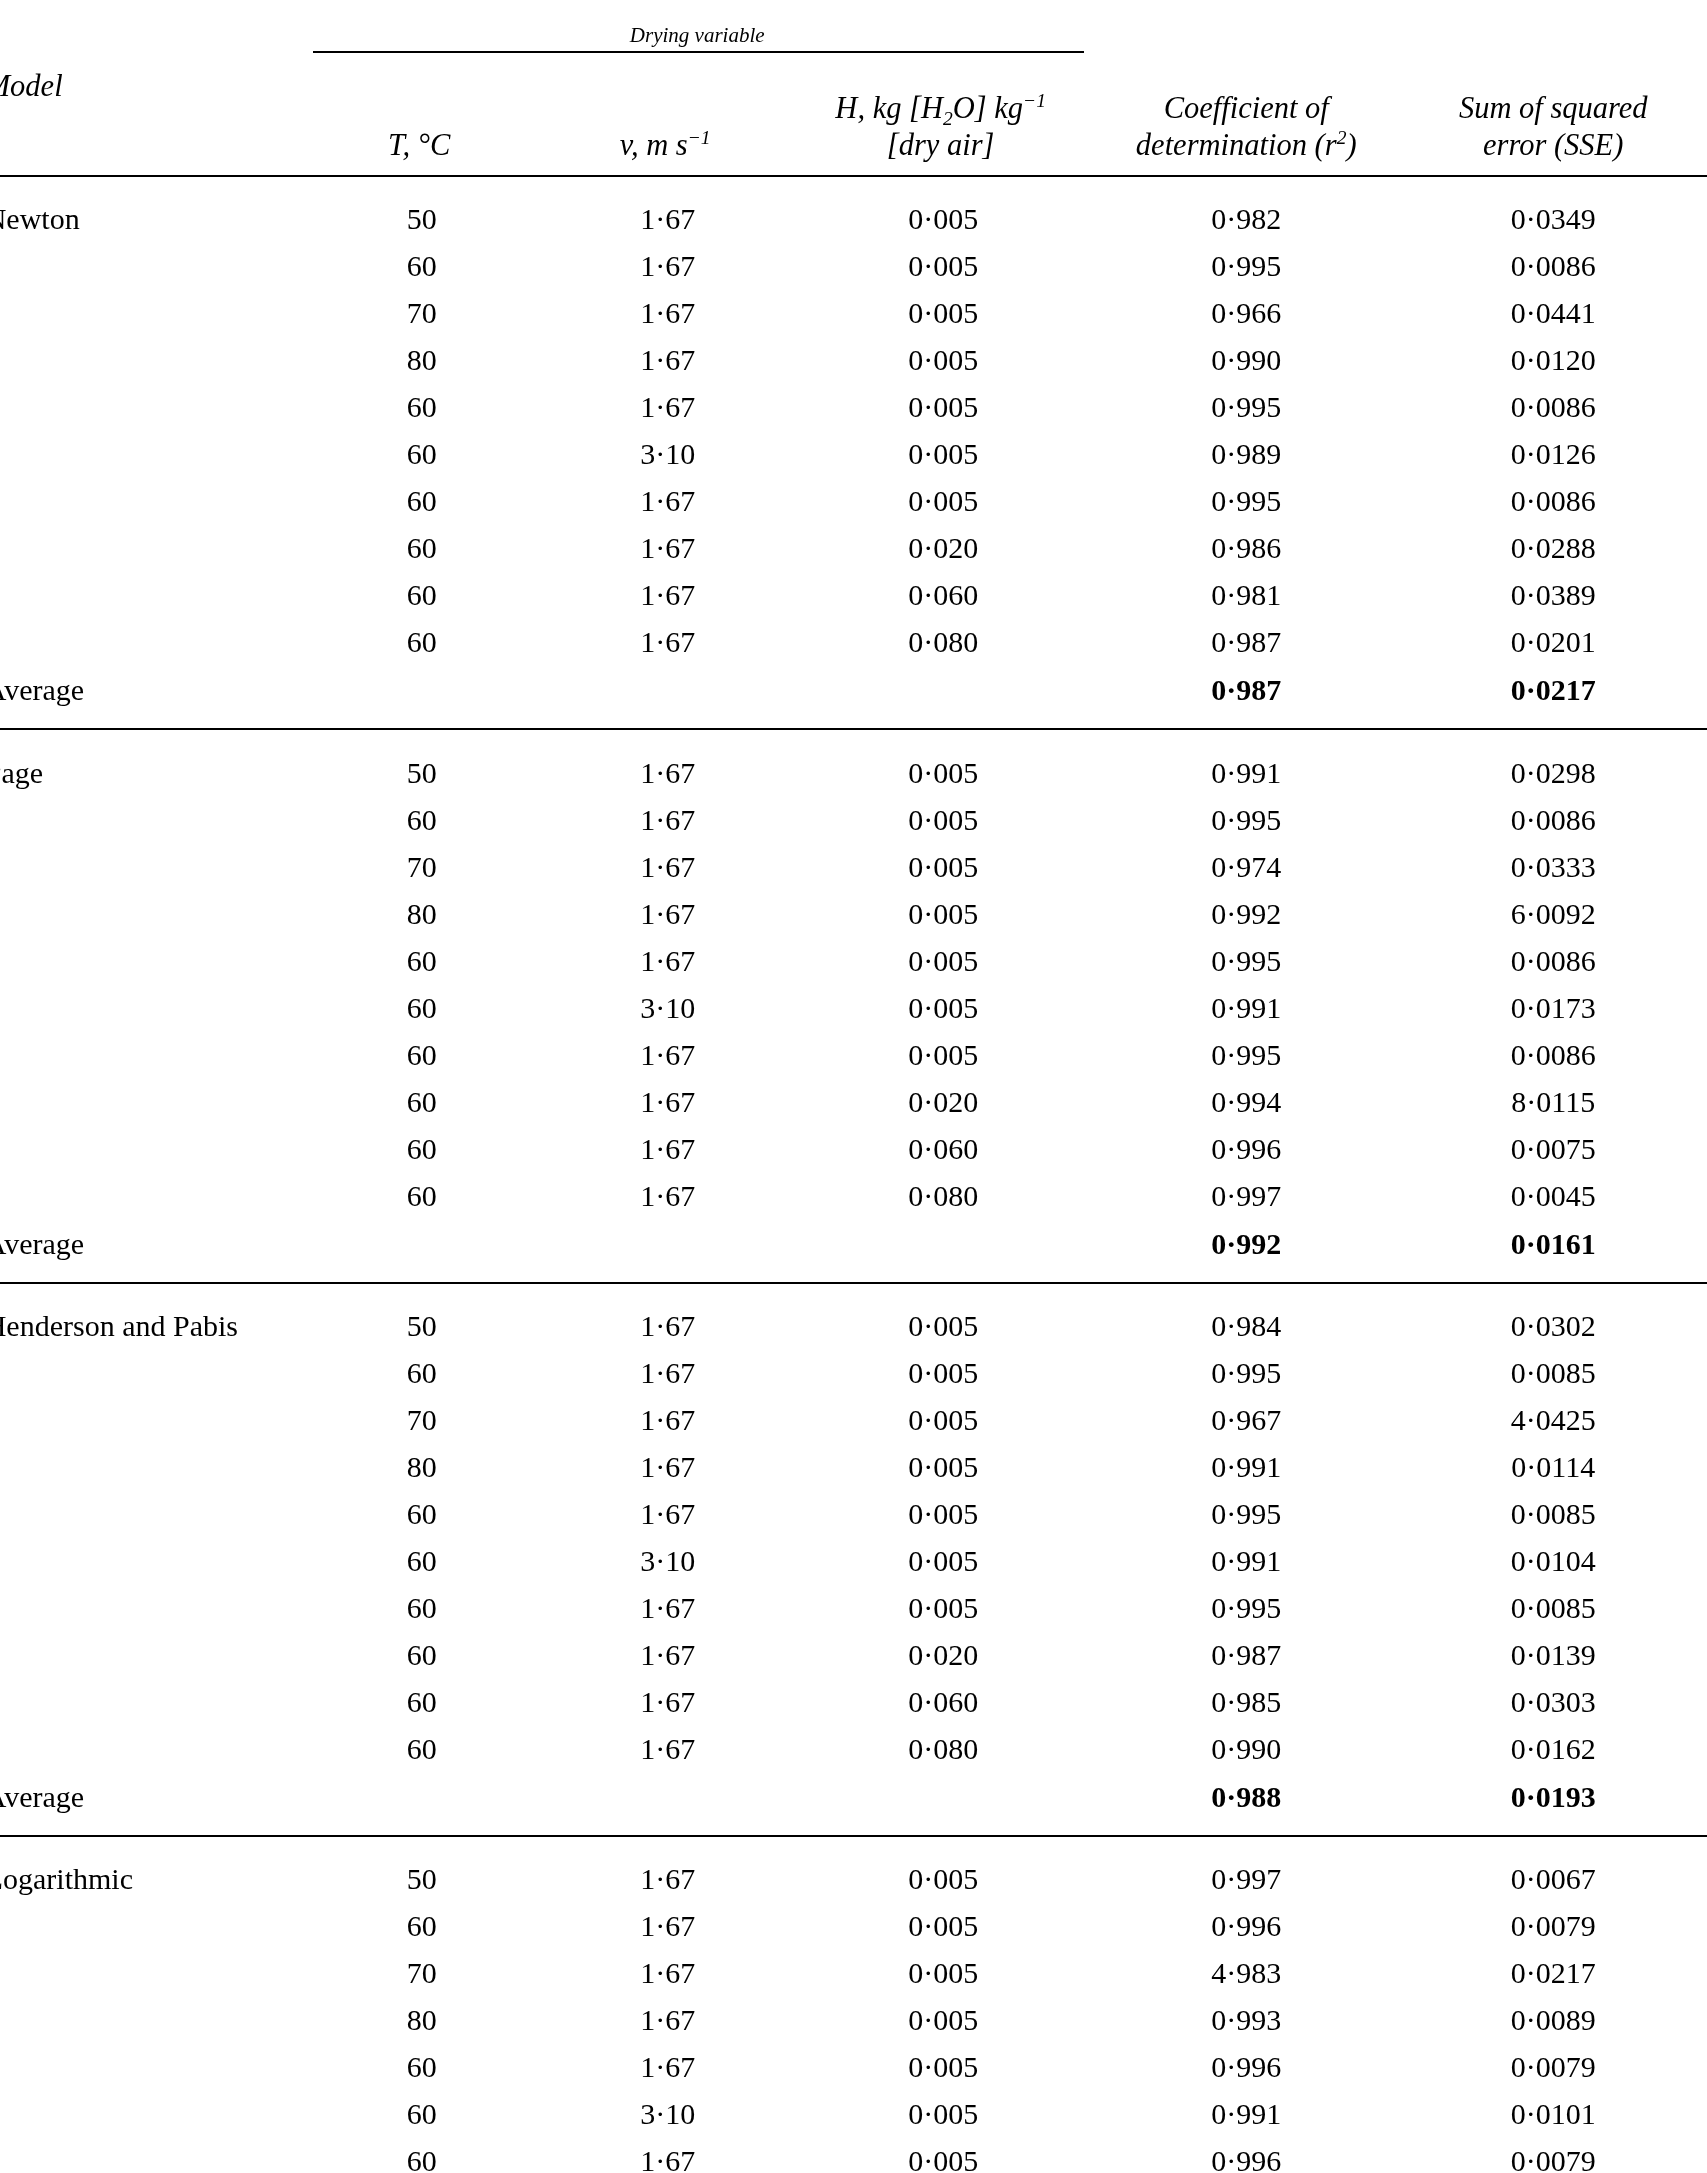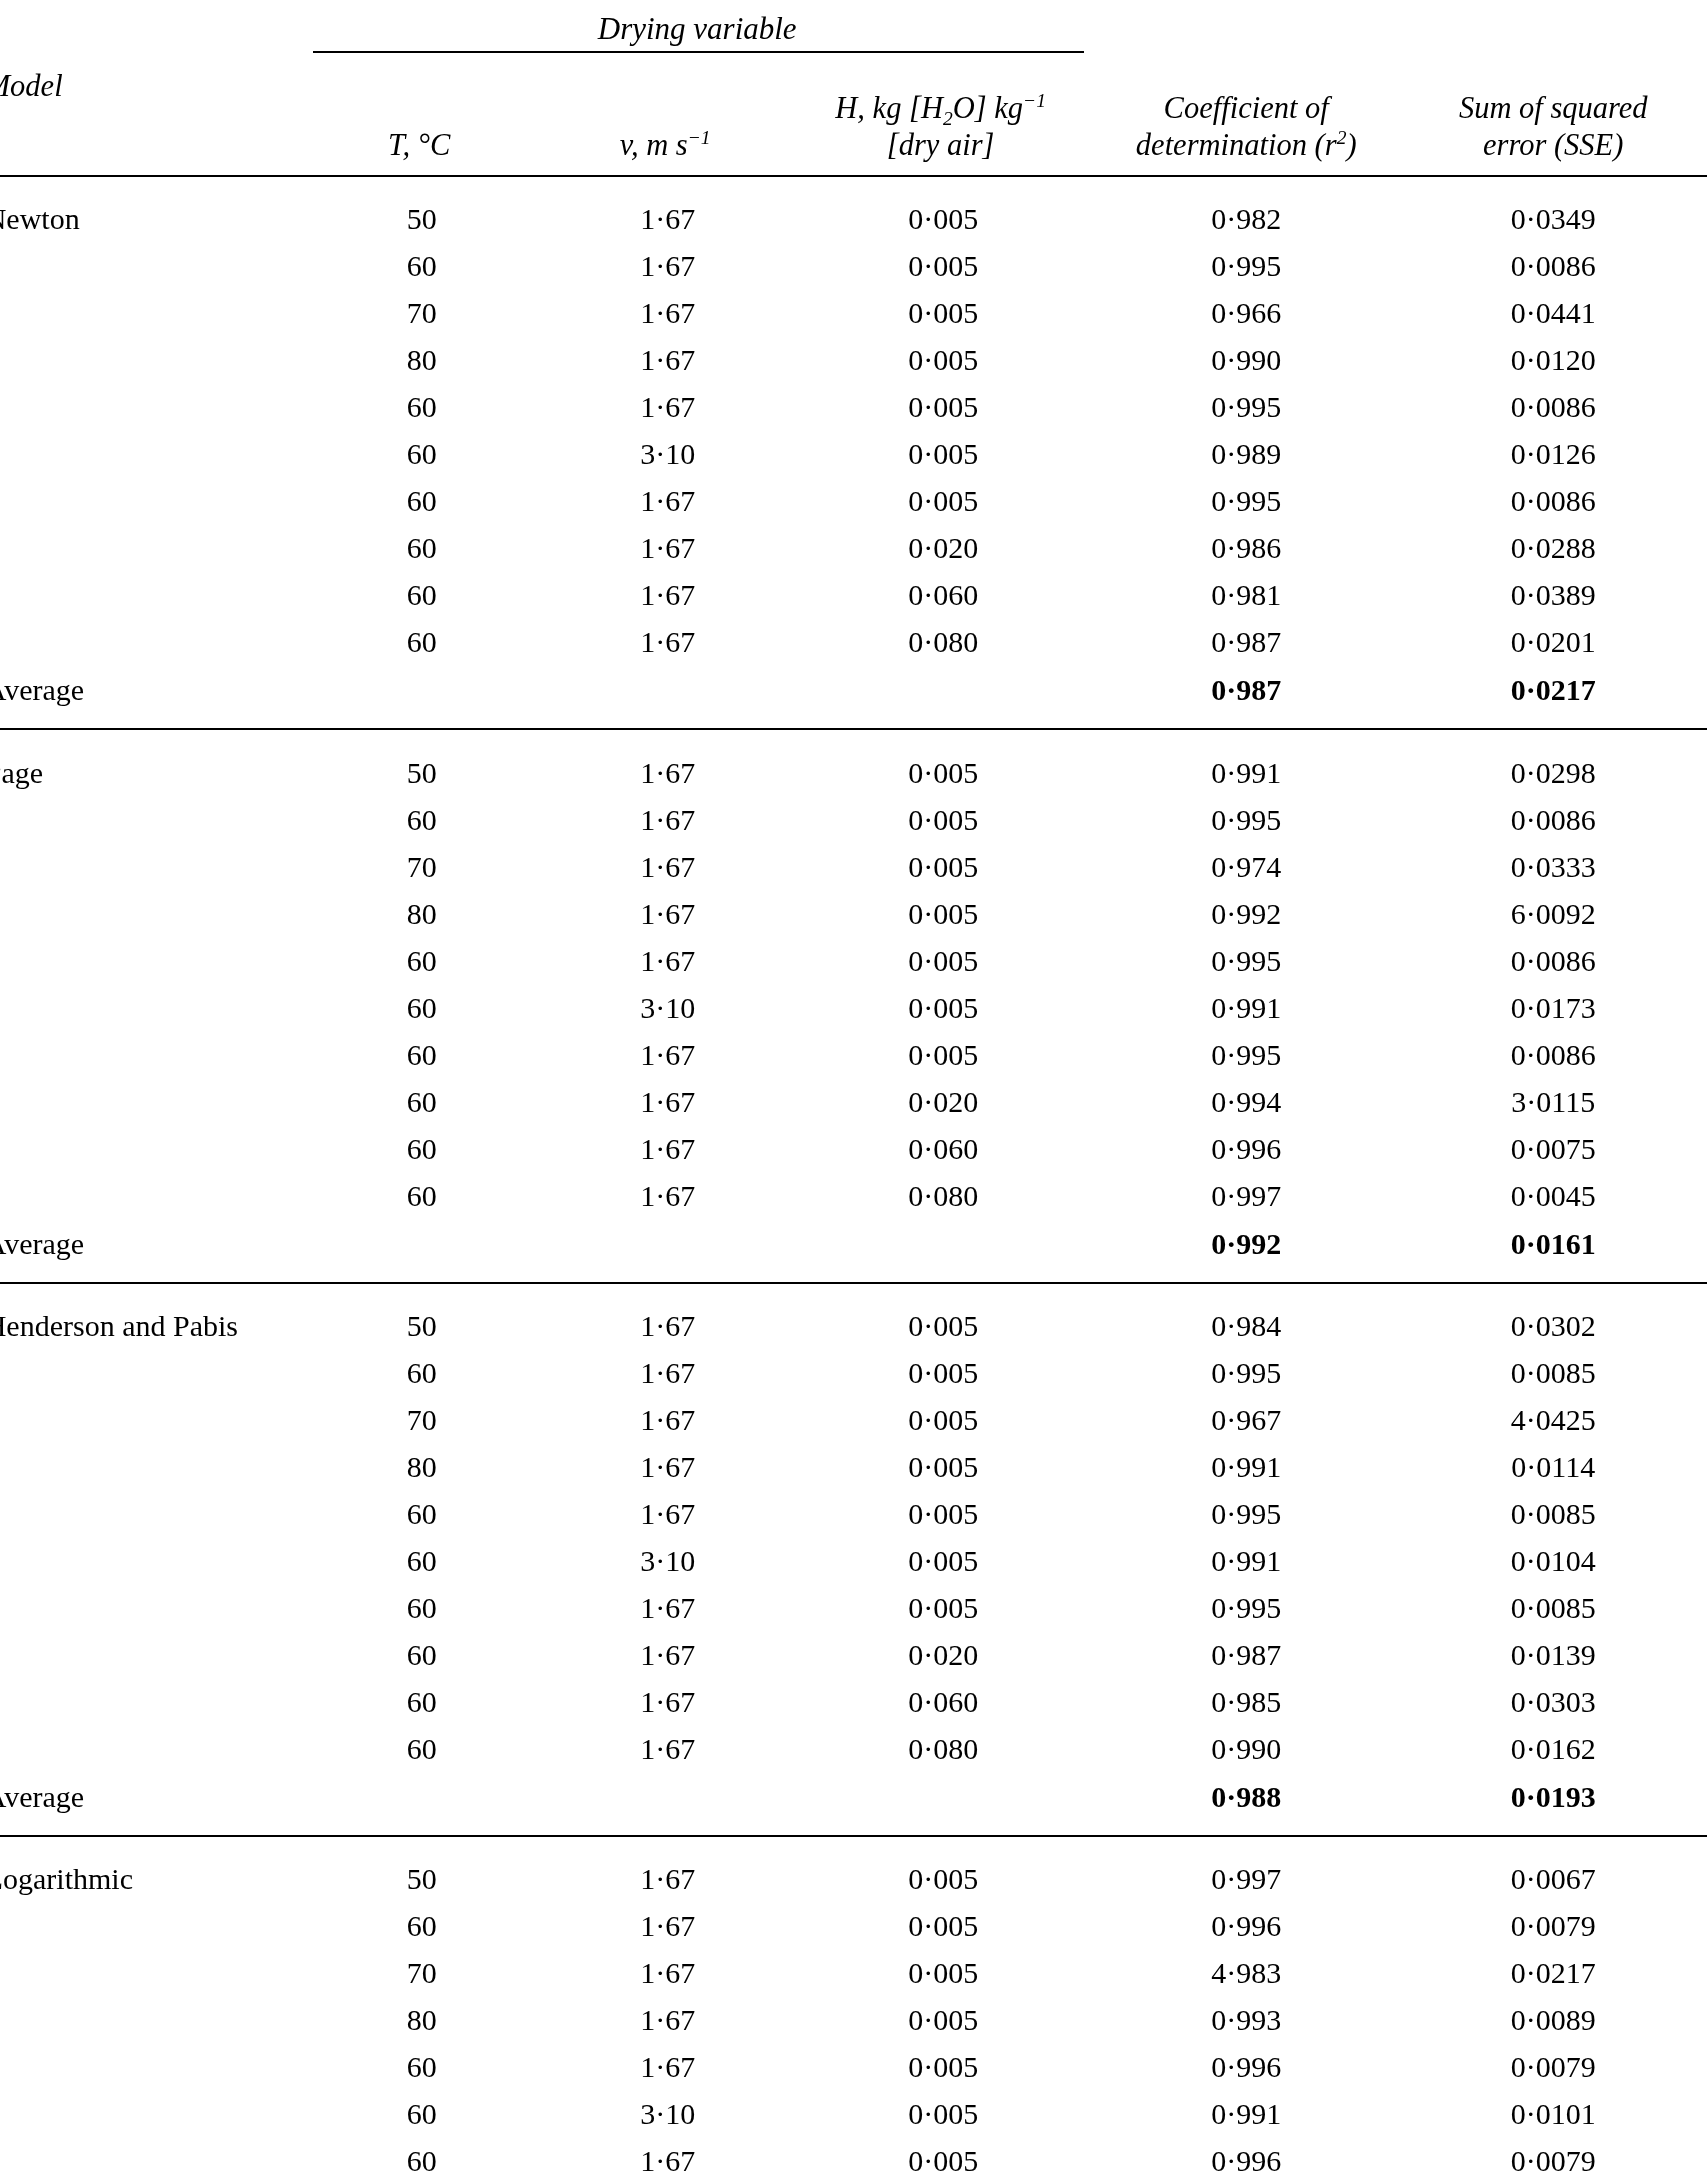--- a/index.html
+++ b/index.html
@@ -41,21 +41,21 @@
   col.c-sse   { width: 309px; }
 
   
   .hdr-group-row td {
     padding: 0;
     height: 53px;
     vertical-align: bottom;
   }
   .group-label {
     font-style: italic;
-    font-size: 31px;
+    font-size: 21px;
     text-align: center;
     line-height: 1.05;
     padding-bottom: 5.1px;
   }
   .group-rule {
     border-bottom: 2.1px solid #000;
     height: 0;
     font-size: 0;
     line-height: 0;
     margin: 0 10.2px 0 12px;
@@ -340,21 +340,21 @@
           <td>0·005</td>
           <td>0·995</td>
           <td>0·0086</td>
         </tr>
         <tr class="data-row">
           <td class="model-cell"></td>
           <td>60</td>
           <td>1·67</td>
           <td>0·020</td>
           <td>0·994</td>
-          <td>3·0115</td>
+          <td>8·0115</td>
         </tr>
         <tr class="data-row">
           <td class="model-cell"></td>
           <td>60</td>
           <td>1·67</td>
           <td>0·060</td>
           <td>0·996</td>
           <td>0·0075</td>
         </tr>
         <tr class="data-row">

